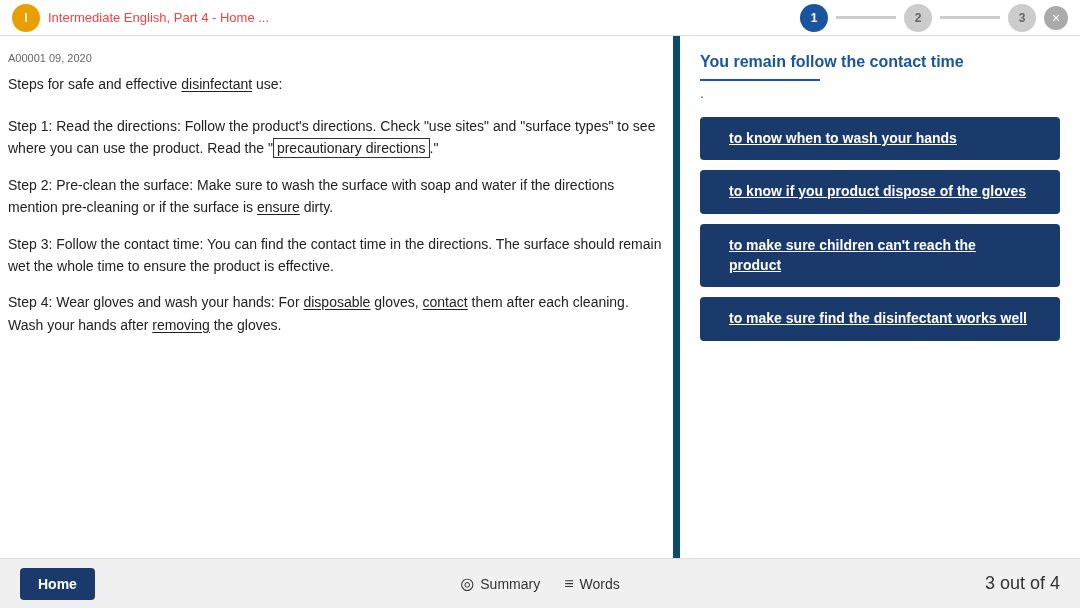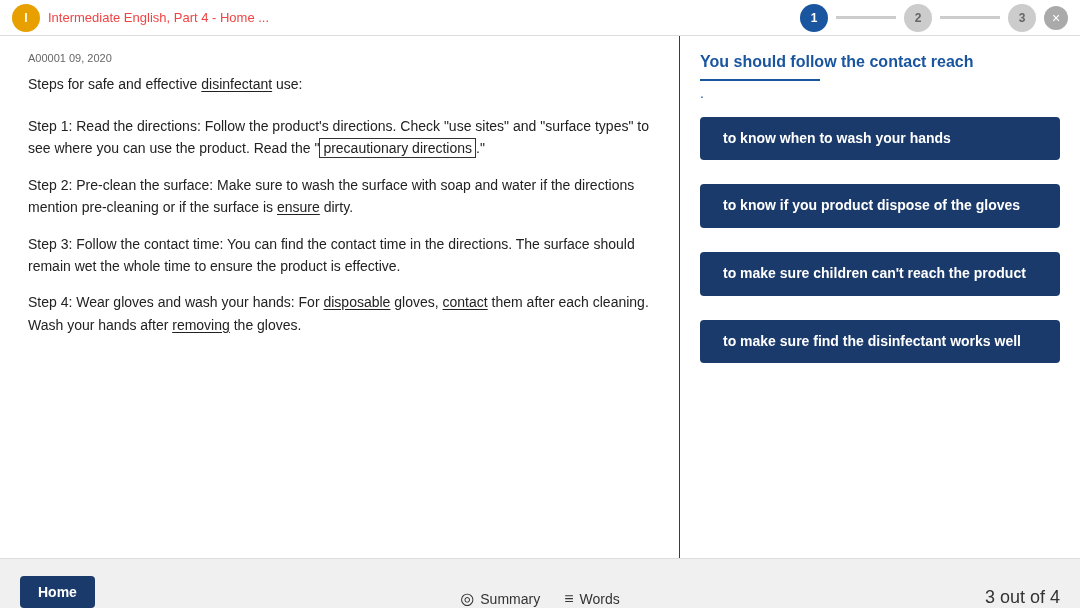--- a/index.html
+++ b/index.html
@@ -78,23 +78,23 @@
     
     .main-content {
       display: flex;
       height: calc(608px - 36px - 50px);
       background: white;
     }
 
     
     .left-panel {
       flex: 1;
-      padding: 16px 28px;
+      padding: 16px 8px;
       overflow-y: auto;
-      border-right: 1px solid #0c4a6e;
+      border-right: 7px solid #0c4a6e;
     }
     .date-text {
       font-size: 11px;
       color: #666;
       margin-bottom: 10px;
     }
     .intro-text {
       font-size: 14px;
       color: #222;
       margin-bottom: 20px;
@@ -139,36 +139,37 @@
       color: #1a56a0;
       margin-bottom: 16px;
     }
     .answer-btn {
       display: block;
       width: 100%;
       background: #1a3a6b;
       color: white;
       border: none;
       border-radius: 4px;
-      padding: 12px 23px;
+      padding: 12px 29px;
       font-size: 14px;
       font-weight: bold;
       text-align: left;
-      margin-bottom: 24px;
+      margin-bottom: 10px;
       cursor: pointer;
       line-height: 1.4;
+      text-decoration: underline;
     }
 
     
     .bottom-bar {
       height: 50px;
       background: #f0f0f0;
       border-top: 1px solid #ddd;
       display: flex;
-      align-items: flex-end;
+      align-items: center;
       padding: 0 20px;
       position: relative;
     }
     .home-btn {
       background: #1a3a6b;
       color: white;
       border: none;
       border-radius: 4px;
       padding: 8px 18px;
       font-size: 14px;
@@ -237,21 +238,21 @@
     <div class="step-text">
       Step 3: Follow the contact time: You can find the contact time in the directions. The surface should remain wet the whole time to ensure the product is effective.
     </div>
 
     <div class="step-text">
       Step 4: Wear gloves and wash your hands: For <span class="underline-word">disposable</span> gloves, <span class="underline-word">contact</span> them after each cleaning. Wash your hands after <span class="underline-word">removing</span> the gloves.
     </div>
   </div>
 
   <div class="right-panel">
-    <div class="question-header">You should follow the contact reach</div>
+    <div class="question-header">You remain follow the contact time</div>
     <div class="blank-line"></div>
     <div class="blank-dot">.</div>
 
     <button class="answer-btn">to know when to wash your hands</button>
     <button class="answer-btn">to know if you product dispose of the gloves</button>
     <button class="answer-btn">to make sure children can't reach the product</button>
     <button class="answer-btn">to make sure find the disinfectant works well</button>
   </div>
 
 </div>

